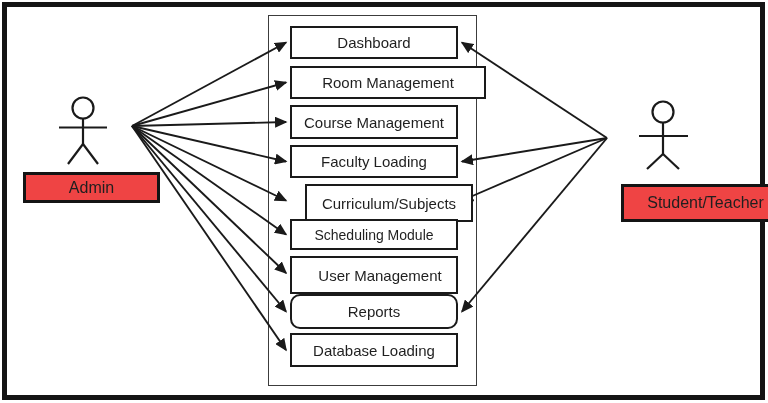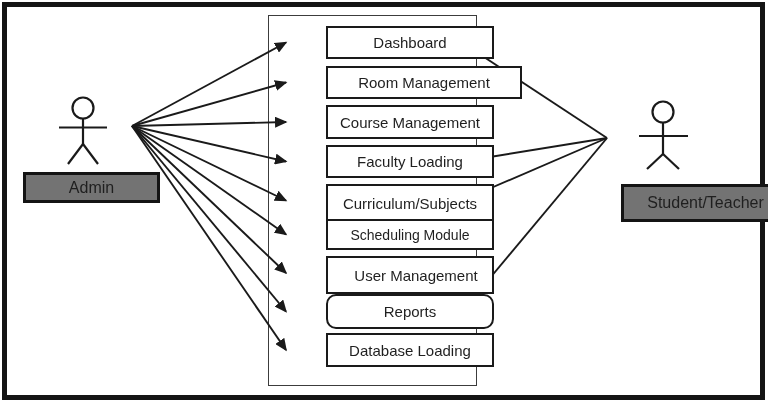--- a/index.html
+++ b/index.html
@@ -33,27 +33,26 @@
     box-sizing: border-box;
     border: 2px solid #1a1a1a;
     background: #ffffff;
     display: flex;
     align-items: center;
     justify-content: center;
     font-size: 15px;
     color: #1f1f1f;
     white-space: nowrap;
     z-index: 3;
-    margin-left: 36px;
   }
   .actor-label {
     position: absolute;
     box-sizing: border-box;
     border: 3px solid #141414;
-    background: #737373;
+    background: #ef4444;
     display: flex;
     align-items: center;
     justify-content: center;
     font-size: 16px;
     color: #1f1f1f;
     white-space: nowrap;
     z-index: 3;
   }
 </style>
 </head>
@@ -105,19 +104,19 @@
     </g>
   </svg>
 
   <div class="actor-label" style="left: 23px; top: 172px; width: 137px; height: 31px;">Admin</div>
   <div class="actor-label" style="left: 574px; top: 184px; width: 169px; height: 38px; margin-left: 47px;">Student/Teacher</div>
 
   <div class="uc" style="left: 290px; top: 26px; width: 168px; height: 33px;">Dashboard</div>
   <div class="uc" style="left: 290px; top: 66px; width: 196px; height: 33px;">Room Management</div>
   <div class="uc" style="left: 290px; top: 105px; width: 168px; height: 34px;">Course Management</div>
   <div class="uc" style="left: 290px; top: 145px; width: 168px; height: 33px;">Faculty Loading</div>
-  <div class="uc" style="left: 290px; top: 184px; width: 168px; height: 38px;">Curriculum/Subjects</div>
+  <div class="uc" style="left: 305px; top: 184px; width: 168px; height: 38px;">Curriculum/Subjects</div>
   <div class="uc" style="left: 290px; top: 219px; width: 168px; height: 31px; font-size: 14px;">Scheduling Module</div>
   <div class="uc" style="left: 290px; top: 256px; width: 168px; height: 38px; padding-left: 12px;">User Management</div>
   <div class="uc" style="left: 290px; top: 294px; width: 168px; height: 35px; border-radius: 10px;">Reports</div>
   <div class="uc" style="left: 290px; top: 333px; width: 168px; height: 34px;">Database Loading</div>
 
 </div>
 
 </body></html>

